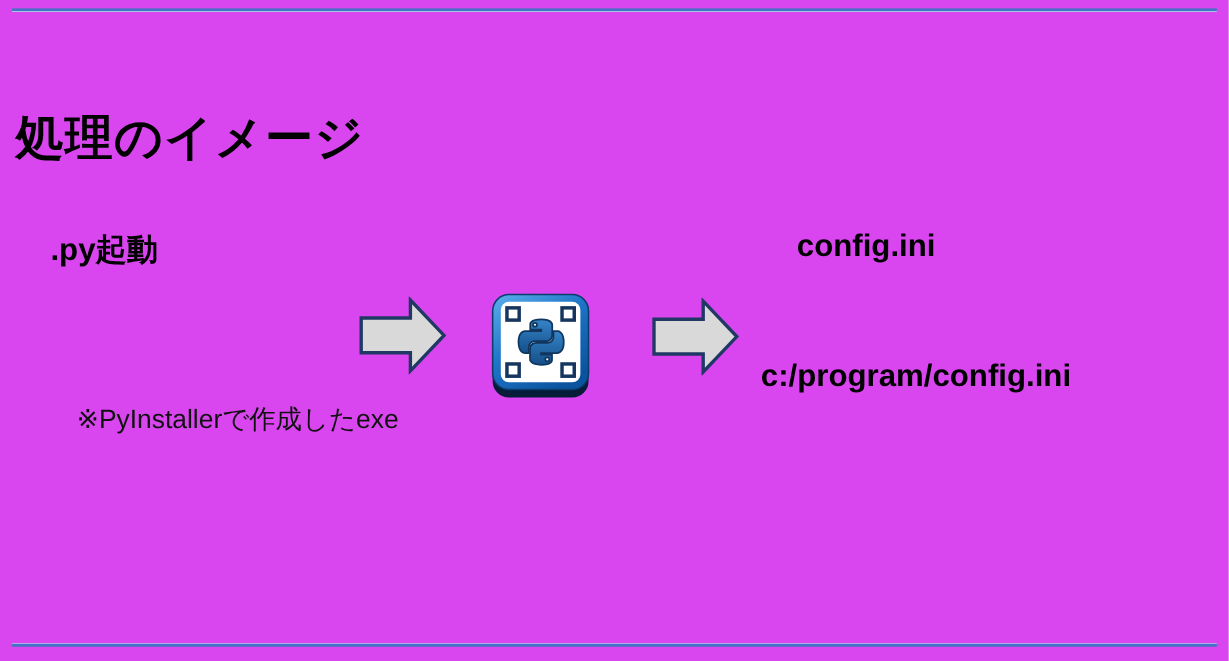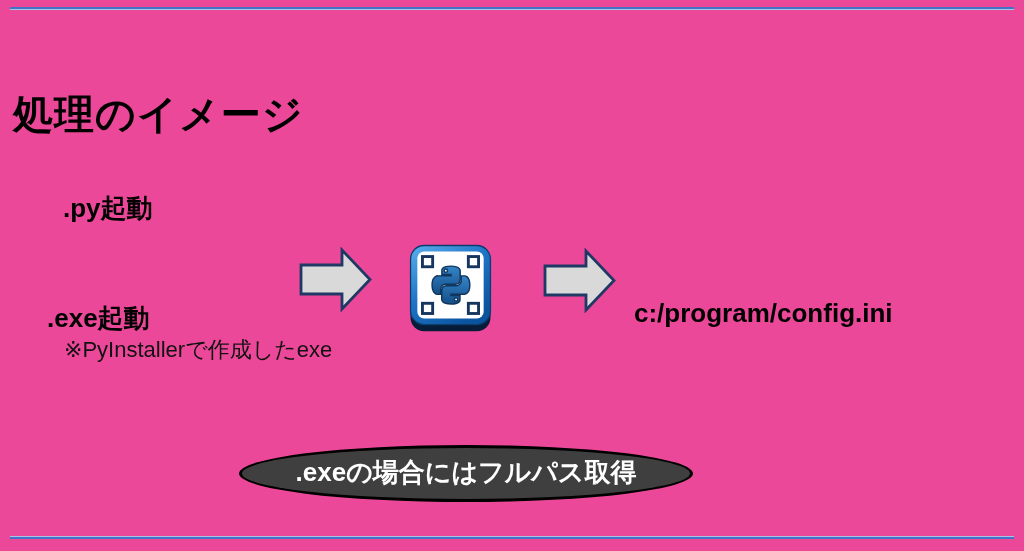--- a/index.html
+++ b/index.html
@@ -1,21 +1,21 @@
 <!DOCTYPE html>
 <html><head>
 <meta charset="utf-8">
 <style>
   html, body { margin: 0; padding: 0; background: #ffffff; }
   body { font-family: "Liberation Sans", "DejaVu Sans", sans-serif; }
   .slide {
     position: relative;
     width: 1024px;
     height: 551px;
-    background: #ec4899;
+    background: #d946ef;
     overflow: hidden;
   }
   .rule {
     position: absolute;
     left: 10px;
     width: 1004px;
     height: 3px;
   }
   .rule.top {
     top: 7px;
@@ -35,21 +35,21 @@
     letter-spacing: 1px;
     white-space: nowrap;
   }
   .label {
     position: absolute;
     font-size: 26px;
     font-weight: bold;
     color: #000000;
     white-space: nowrap;
   }
-  .label.input-py  { left: 63px;  top: 191px; }
+  .label.input-py  { left: 42px;  top: 191px; }
   .label.input-exe { left: 47px;  top: 301px; }
   .label.out-config { left: 664px; top: 189px; }
   .label.out-path   { left: 634px; top: 298px; }
   .note {
     position: absolute;
     left: 64px;
     top: 335px;
     font-size: 22px;
     font-weight: normal;
     color: #111111;
@@ -85,23 +85,23 @@
 </head>
 <body>
 
 <div class="slide">
 
   <div class="rule top"></div>
 
   <h1 class="title">処理のイメージ</h1>
 
   <div class="label input-py">.py起動</div>
-  <div class="label input-exe">.exe起動</div>
   <div class="note">※PyInstallerで作成したexe</div>
 
+  <div class="label out-config">config.ini</div>
   <div class="label out-path">c:/program/config.ini</div>
 
   <svg class="arrow a1" viewBox="0 0 73 65" aria-hidden="true">
     <path d="M2 18 H43 V3 L71 32.5 L43 62 V47 H2 Z" fill="#D9D9D9" stroke="#1F3864" stroke-width="2.8"></path>
   </svg>
 
   <svg class="py-icon" viewBox="0 0 100 106" aria-hidden="true">
     <defs>
       <linearGradient id="pybg" x1="0" y1="0" x2="0.7" y2="1">
         <stop offset="0" stop-color="#5cb0ec"></stop>
@@ -123,19 +123,16 @@
     <g transform="translate(23,22) scale(0.43)" fill="url(#pysnake)" stroke="#10365e" stroke-width="4" fill-rule="evenodd">
       <path d="M63.9 12.2c-26.3 0-24.7 11.4-24.7 11.4l0 11.8h25.1v3.5H29.2s-16.8-1.9-16.8 24.6c0 26.5 14.7 25.6 14.7 25.6h8.8V76.8s-0.5-14.7 14.4-14.7h25s14-0.2 14-13.5V25.9s2.1-13.7-25.4-13.7zm-13.9 7.9a4.5 4.5 0 1 1 0 9a4.5 4.5 0 0 1 0-9z"></path>
       <path d="M64.1 115.8c26.3 0 24.7-11.4 24.7-11.4l0-11.8H63.7v-3.5h35.1s16.8 1.9 16.8-24.6c0-26.5-14.7-25.6-14.7-25.6h-8.8v12.3s0.5 14.7-14.4 14.7h-25s-14 0.2-14 13.5v22.7s-2.1 13.7 25.4 13.7zm13.9-7.9a4.5 4.5 0 1 1 0-9a4.5 4.5 0 0 1 0 9z"></path>
     </g>
   </svg>
 
   <svg class="arrow a2" viewBox="0 0 73 65" aria-hidden="true">
     <path d="M2 18 H43 V3 L71 32.5 L43 62 V47 H2 Z" fill="#D9D9D9" stroke="#1F3864" stroke-width="2.8"></path>
   </svg>
 
-  <div class="callout">
-    <span class="callout-text">.exeの場合にはフルパス取得</span>
-  </div>
 
   <div class="rule bottom"></div>
 
 </div>
 
 </body></html>

